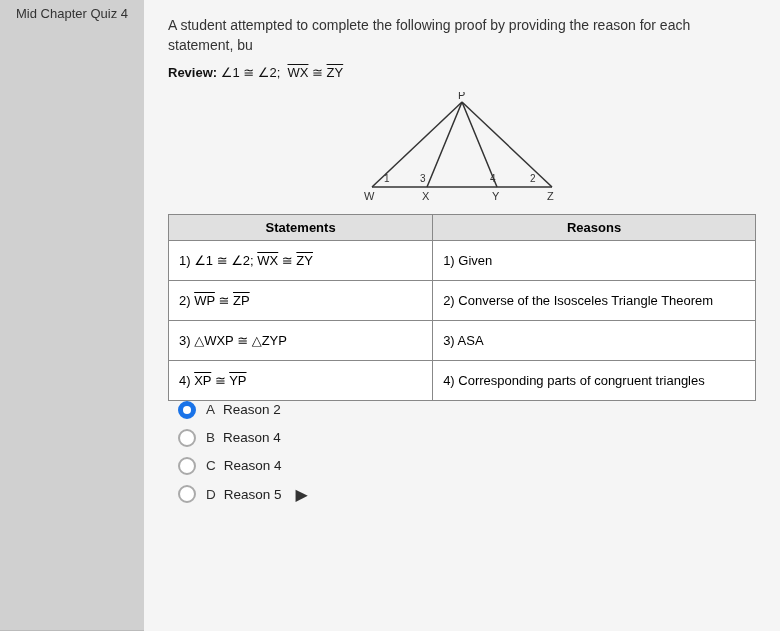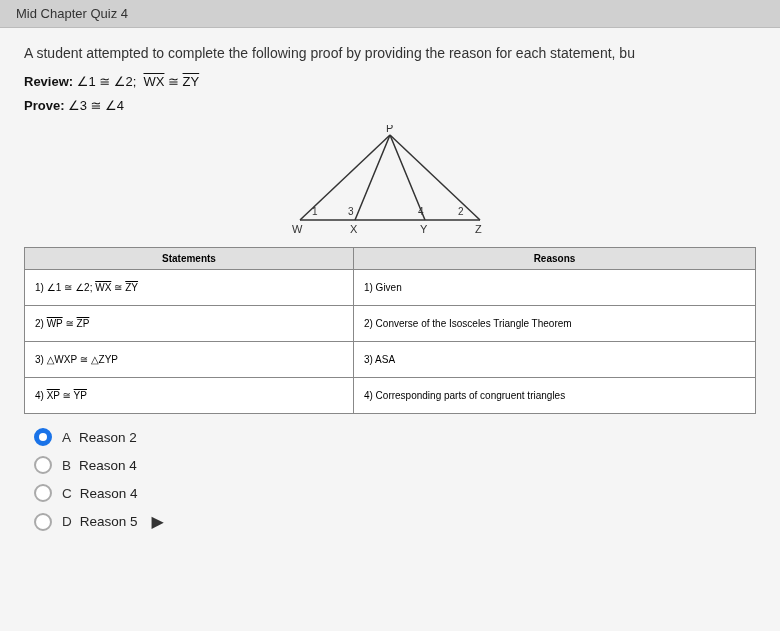--- a/index.html
+++ b/index.html
@@ -9,21 +9,21 @@
       background: #e8e8e8;
       font-family: Arial, sans-serif;
       font-size: 14px;
       overflow: hidden;
     }
     .page-container {
       width: 780px;
       height: 631px;
       background: #e8e8e8;
       display: flex;
-      flex-direction: column;
+      flex-direction: row;
     }
     .header-bar {
       background: #d0d0d0;
       padding: 6px 16px;
       font-size: 13px;
       color: #333;
       font-weight: 500;
       border-bottom: 1px solid #bbb;
     }
     .main-content {
@@ -53,22 +53,21 @@
       justify-content: center;
       margin: 8px 0 12px 0;
     }
     .diagram-svg {
       width: 200px;
       height: 110px;
     }
     .proof-table {
       width: 100%;
       border-collapse: collapse;
-      font-size: 10px;
-      margin-bottom: 14px;
+      font-size: 13px;
       border: 1px solid #888;
     }
     .proof-table th {
       background: #e0e0e0;
       border: 1px solid #888;
       padding: 5px 12px;
       font-weight: bold;
       text-align: center;
     }
     .proof-table td {
@@ -143,23 +142,20 @@
     <span>Mid Chapter Quiz 4</span>
   </div>
 
   <div class="main-content">
 
     <div class="problem-text">A student attempted to complete the following proof by providing the reason for each statement, bu</div>
 
     <div class="given-prove">
       <strong>Review:</strong> ∠1 ≅ ∠2;&nbsp; <span style="text-decoration:overline;">WX</span> ≅ <span style="text-decoration:overline;">ZY</span>
     </div>
-    <div class="given-prove">
-      <strong>Prove:</strong> ∠3 ≅ ∠4
-    </div>
 
     <div class="diagram-area">
       <svg class="diagram-svg" viewBox="0 0 200 110">
 
         <line x1="10" y1="95" x2="100" y2="10" stroke="#333" stroke-width="1.5"></line>
         <line x1="190" y1="95" x2="100" y2="10" stroke="#333" stroke-width="1.5"></line>
         <line x1="10" y1="95" x2="190" y2="95" stroke="#333" stroke-width="1.5"></line>
 
         <line x1="100" y1="10" x2="65" y2="95" stroke="#333" stroke-width="1.5"></line>
         <line x1="100" y1="10" x2="135" y2="95" stroke="#333" stroke-width="1.5"></line>

